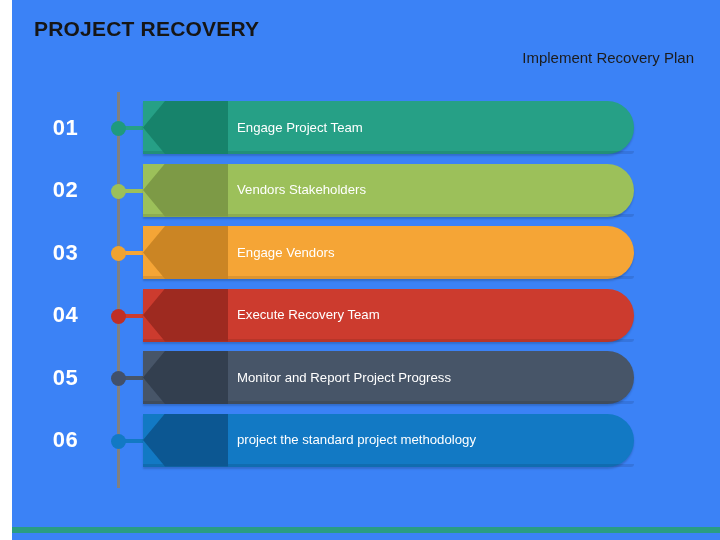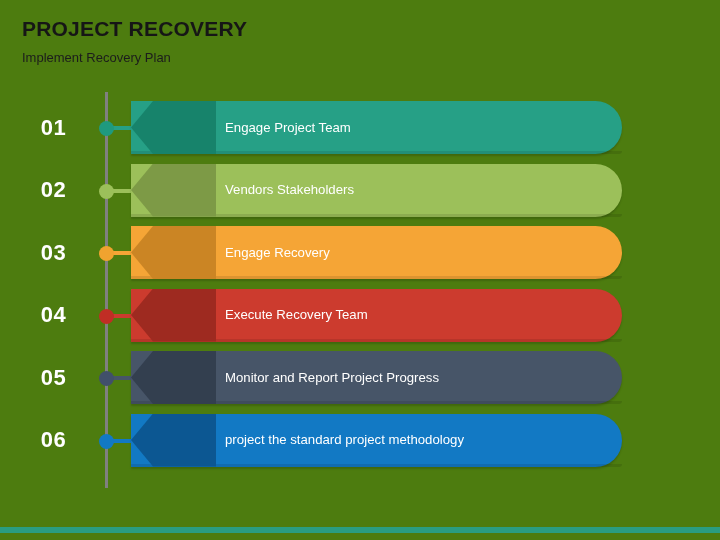--- a/index.html
+++ b/index.html
@@ -11,46 +11,48 @@
     height: 540px;
     background: #ffffff;
     font-family: "Liberation Sans", sans-serif;
     overflow: hidden;
     position: relative;
   }
 
   .slide {
     position: absolute;
     inset: 0;
-    background: #4d7c0f;
+    background: #3b82f6;
+    margin-left: 12px;
   }
 
   
   .header {
     position: absolute;
     left: 22px;
     top: 16px;
     width: 660px;
   }
   .title {
     font-size: 21px;
     font-weight: bold;
     color: #161616;
     letter-spacing: 0.2px;
     line-height: 26px;
     margin: 0;
     white-space: nowrap;
   }
   .subtitle {
-    font-size: 13px;
+    font-size: 15px;
     font-weight: normal;
     color: #1c1c1c;
     line-height: 20px;
     margin: 6px 0 0 0;
     white-space: nowrap;
+    text-align: right;
   }
 
   
   .spine {
     position: absolute;
     left: 105px;
     top: 92px;
     width: 2.5px;
     height: 396px;
     background: #808080;
@@ -201,21 +203,21 @@
       </div>
       <div class="row" style="top: 226px;">
         <div class="stem" style="background: rgb(245, 165, 54);"></div>
         <div class="dot" style="background: rgb(240, 163, 47);"></div>
         <div class="bar" style="background: rgb(245, 165, 54);">
           <div class="bar-inner-shade"></div>
         </div>
         <div class="badge" style="background: rgb(203, 133, 36);"></div>
         <div class="badge-num">03</div>
         <div class="label">
-          <div class="label-line">Engage Recovery</div>
+          <div class="label-line">Engage Vendors</div>
         </div>
       </div>
       <div class="row" style="top: 288.5px;">
         <div class="stem" style="background: rgb(204, 59, 46);"></div>
         <div class="dot" style="background: rgb(192, 46, 37);"></div>
         <div class="bar" style="background: rgb(204, 59, 46);">
           <div class="bar-inner-shade"></div>
         </div>
         <div class="badge" style="background: rgb(158, 42, 32);"></div>
         <div class="badge-num">04</div>

